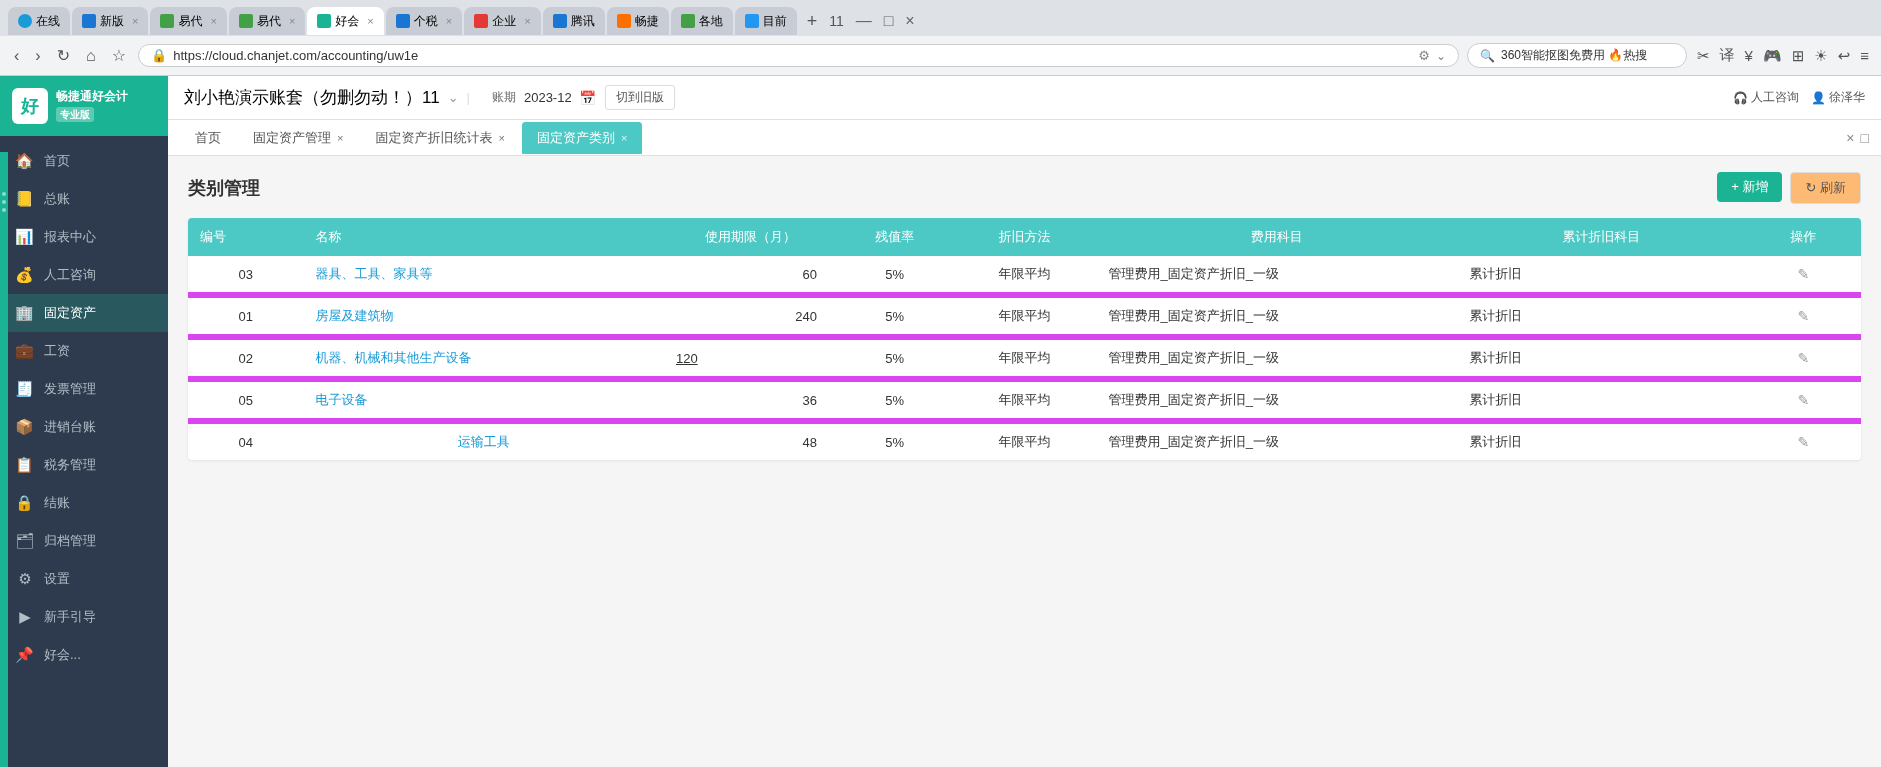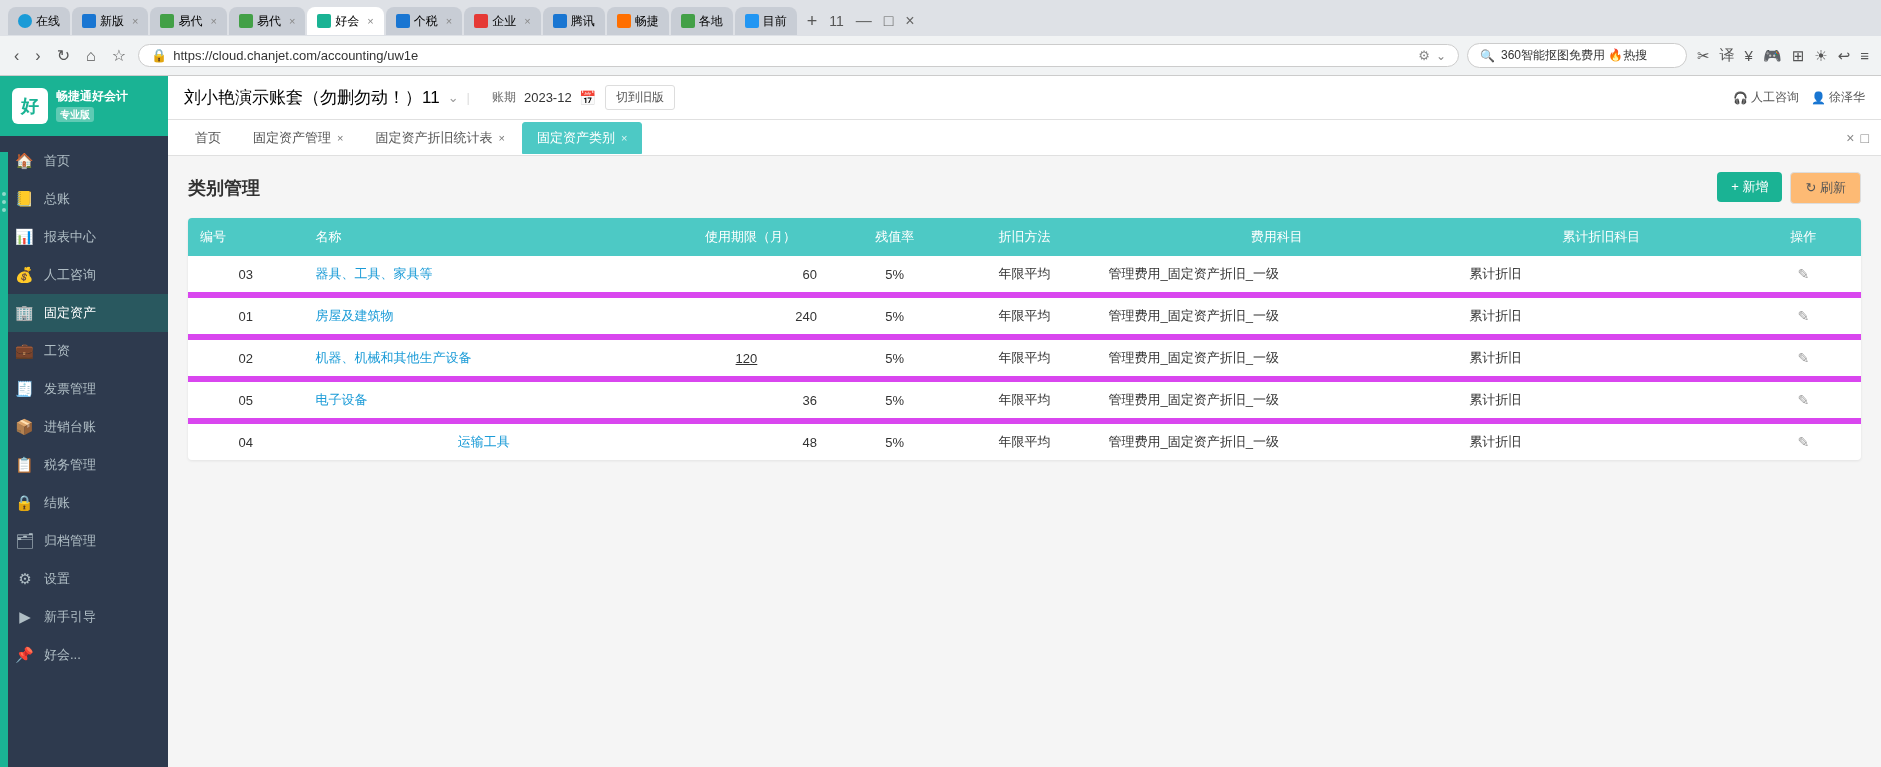--- a/index.html
+++ b/index.html
@@ -329,21 +329,21 @@
       <td style="text-align:right;padding-right:20px;">240</td>
       <td>5%</td>
       <td>年限平均</td>
       <td style="text-align:left;">管理费用_固定资产折旧_一级</td>
       <td style="text-align:left;">累计折旧</td>
       <td><span class="edit-btn">✎</span></td>
     </tr>
             <tr>
       <td>02</td>
       <td style="text-align:left;color:#1a9bd7;cursor:pointer;">机器、机械和其他生产设备</td>
-      <td style="text-align:center;padding-right:20px;text-decoration:underline;">120</td>
+      <td style="text-align:left;padding-right:20px;text-decoration:underline;">120</td>
       <td>5%</td>
       <td>年限平均</td>
       <td style="text-align:left;">管理费用_固定资产折旧_一级</td>
       <td style="text-align:left;">累计折旧</td>
       <td><span class="edit-btn">✎</span></td>
     </tr>
             <tr>
       <td>05</td>
       <td style="text-align:left;color:#1a9bd7;cursor:pointer;">电子设备</td>
       <td style="text-align:right;padding-right:20px;">36</td>

